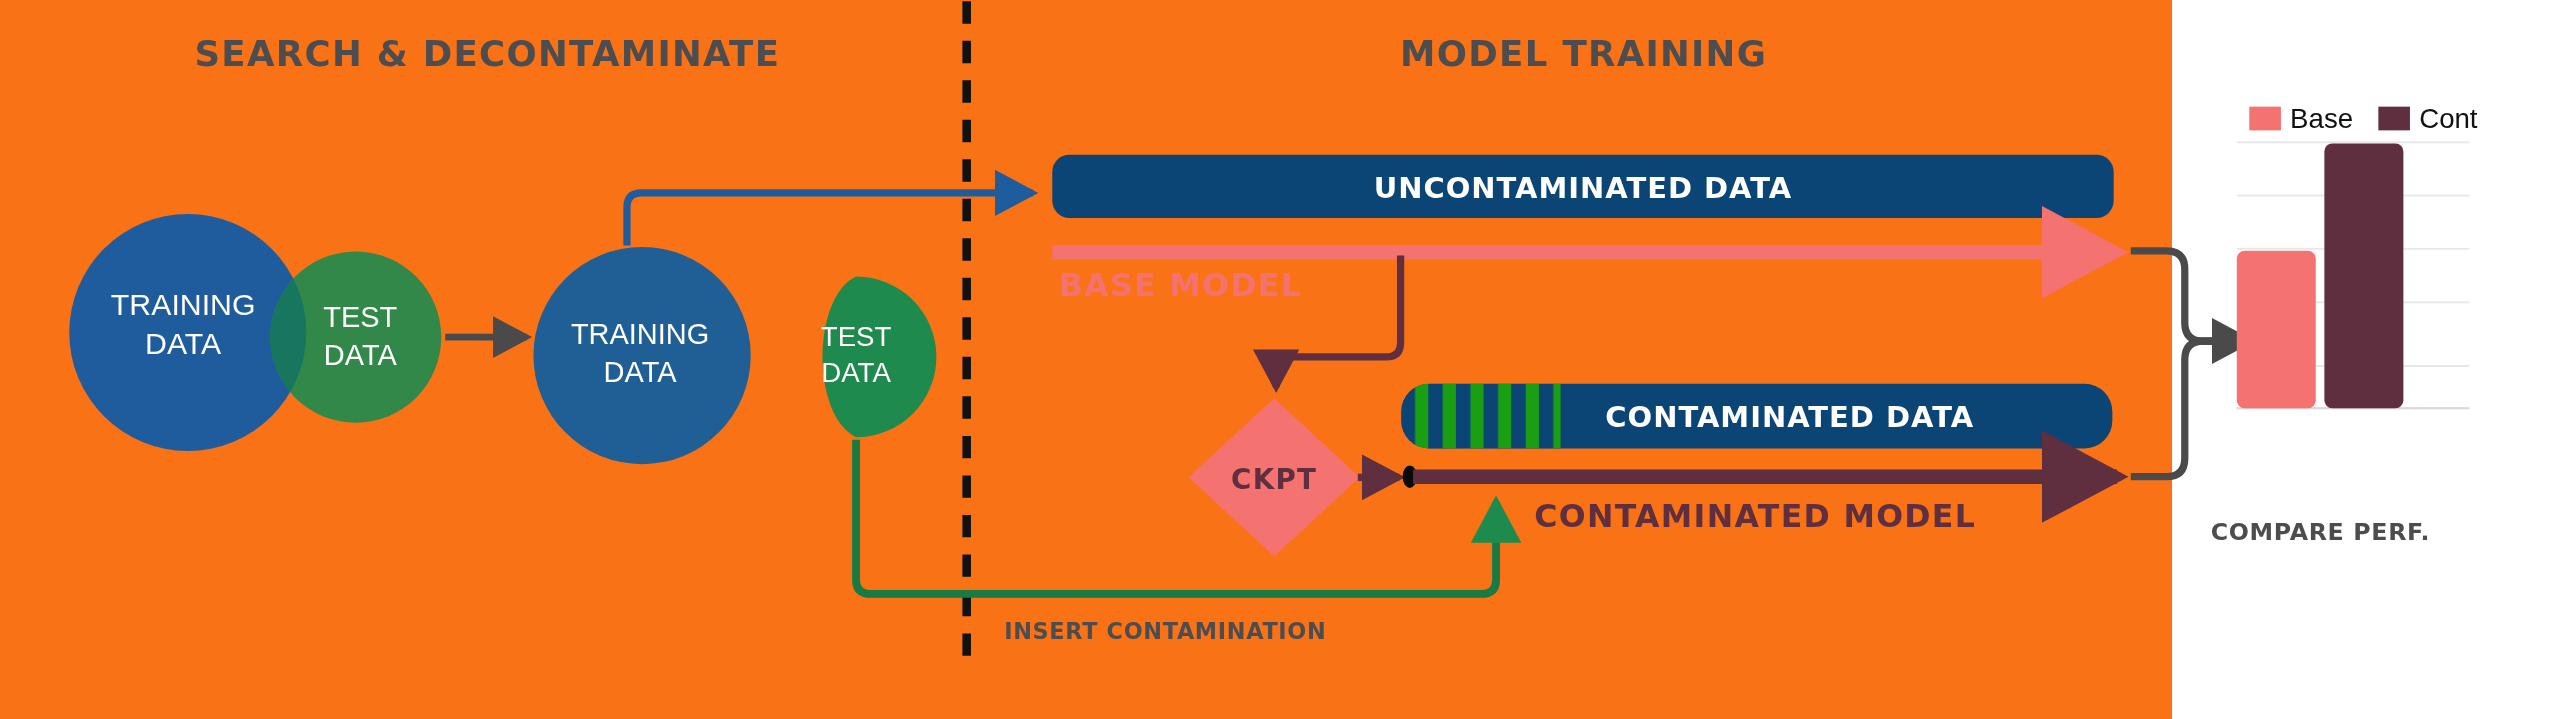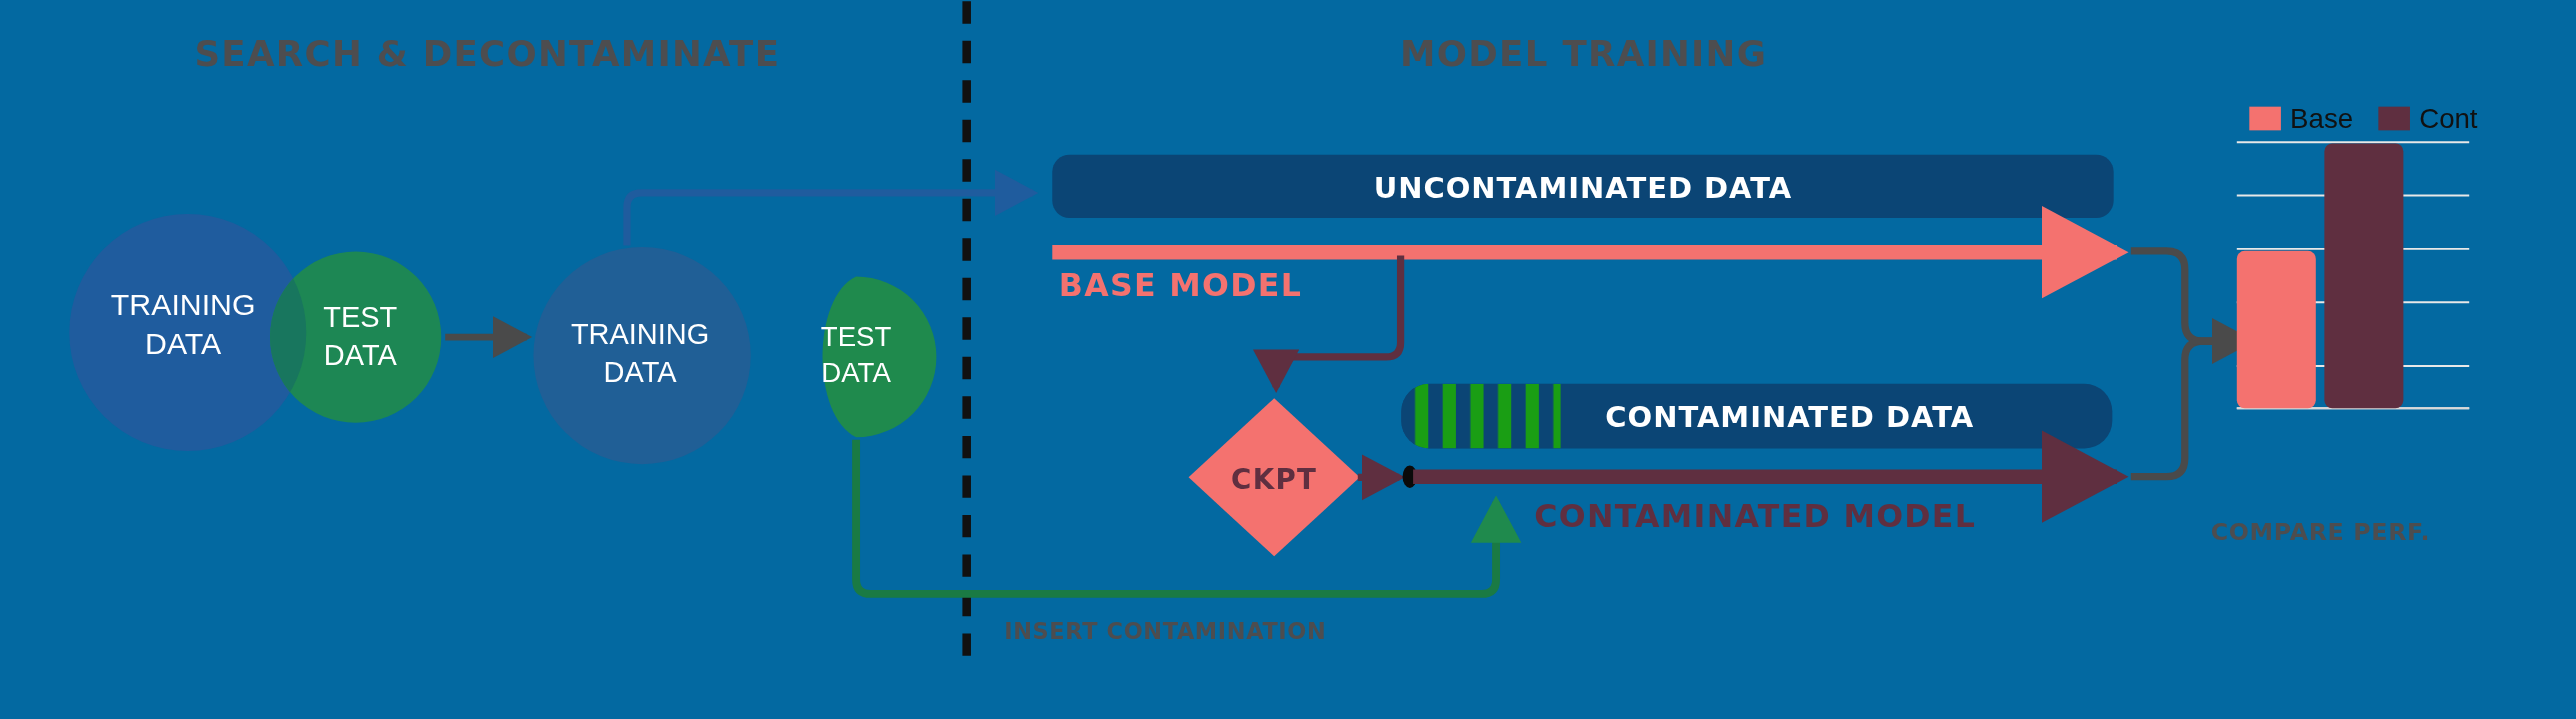--- a/index.html
+++ b/index.html
@@ -1,18 +1,18 @@
 <!DOCTYPE html>
 <html style="font-size:10.5px"><head>
 <meta charset="utf-8">
 <style>
   html, body { margin:0; padding:0; background:#ffffff; }
   body { width:2576px; height:719px; overflow:hidden;
          font-family:"Liberation Sans", sans-serif; }
-  #stage { position:relative; width:2576px; height:719px; background:#0369a1; }
+  #stage { position:relative; width:2172px; height:719px; background:#f97316; }
   svg#canvas { position:absolute; left:0; top:0; width:2576px; height:719px; display:block; }
   .hdr   { font-family:"DejaVu Sans", sans-serif; font-weight:bold; letter-spacing:2px; }
   .barlbl{ font-family:"DejaVu Sans", sans-serif; font-weight:bold; letter-spacing:1.5px; }
   .circlbl{ font-family:"Liberation Sans", sans-serif; font-weight:400; }
   .modlbl{ font-family:"DejaVu Sans", sans-serif; font-weight:bold; letter-spacing:2px; }
   .smlbl { font-family:"DejaVu Sans", sans-serif; font-weight:bold; letter-spacing:1px; }
   .leglbl{ font-family:"Liberation Sans", sans-serif; font-weight:400; }
 </style>
 </head>
 <body>

